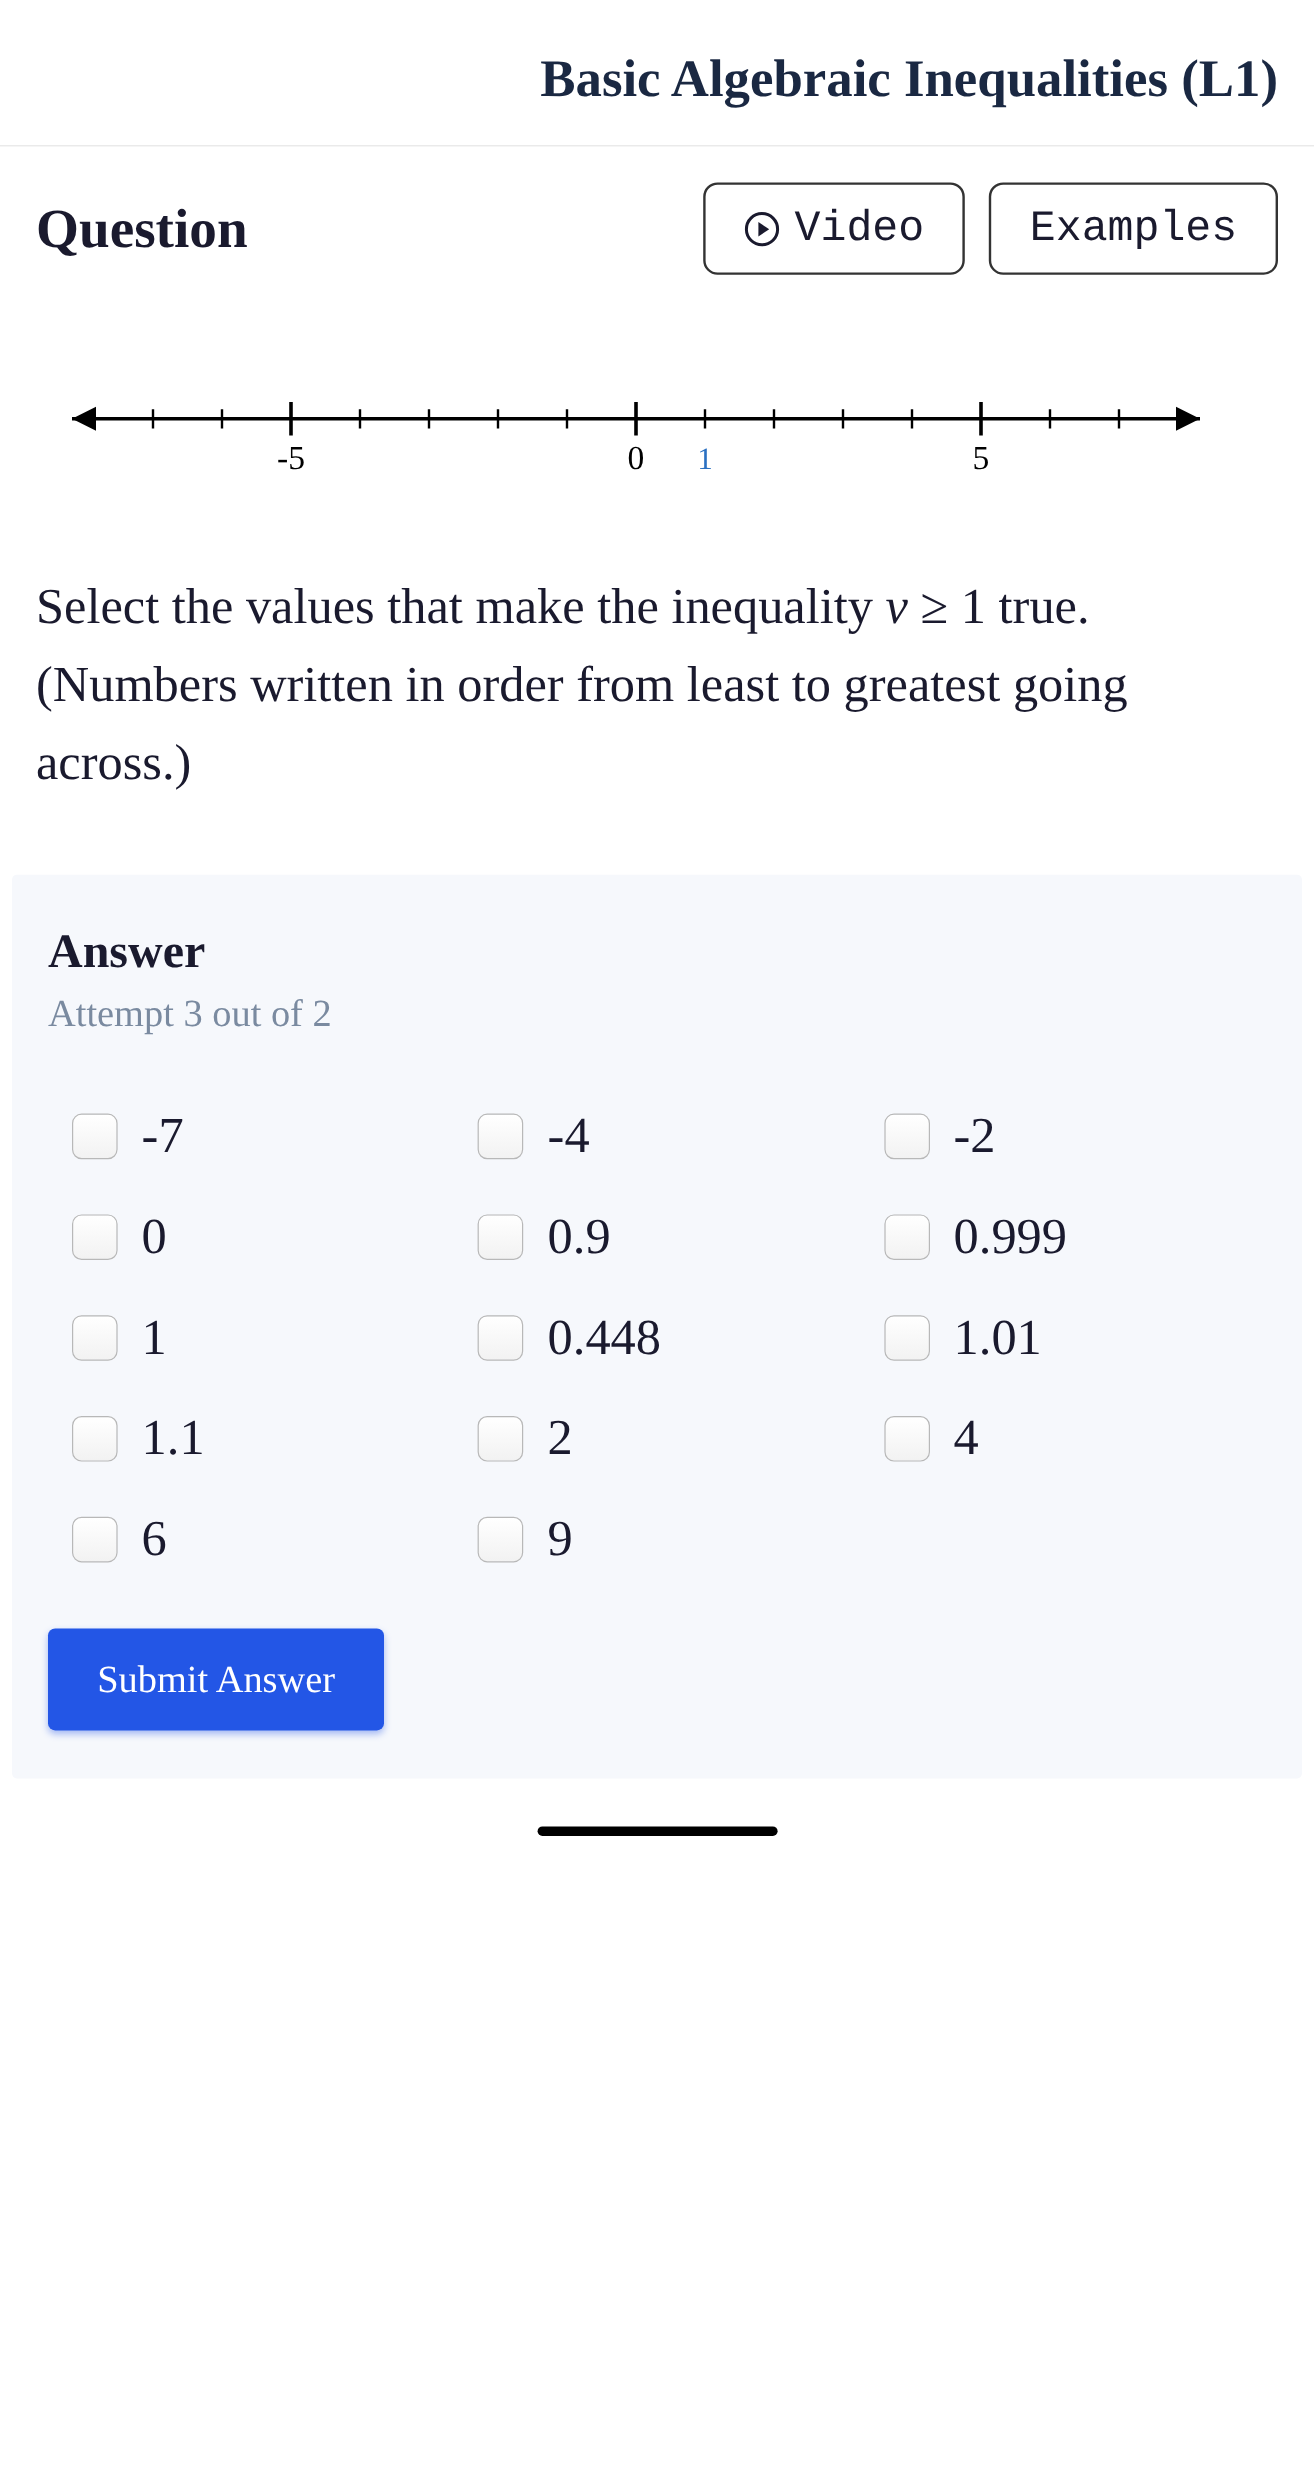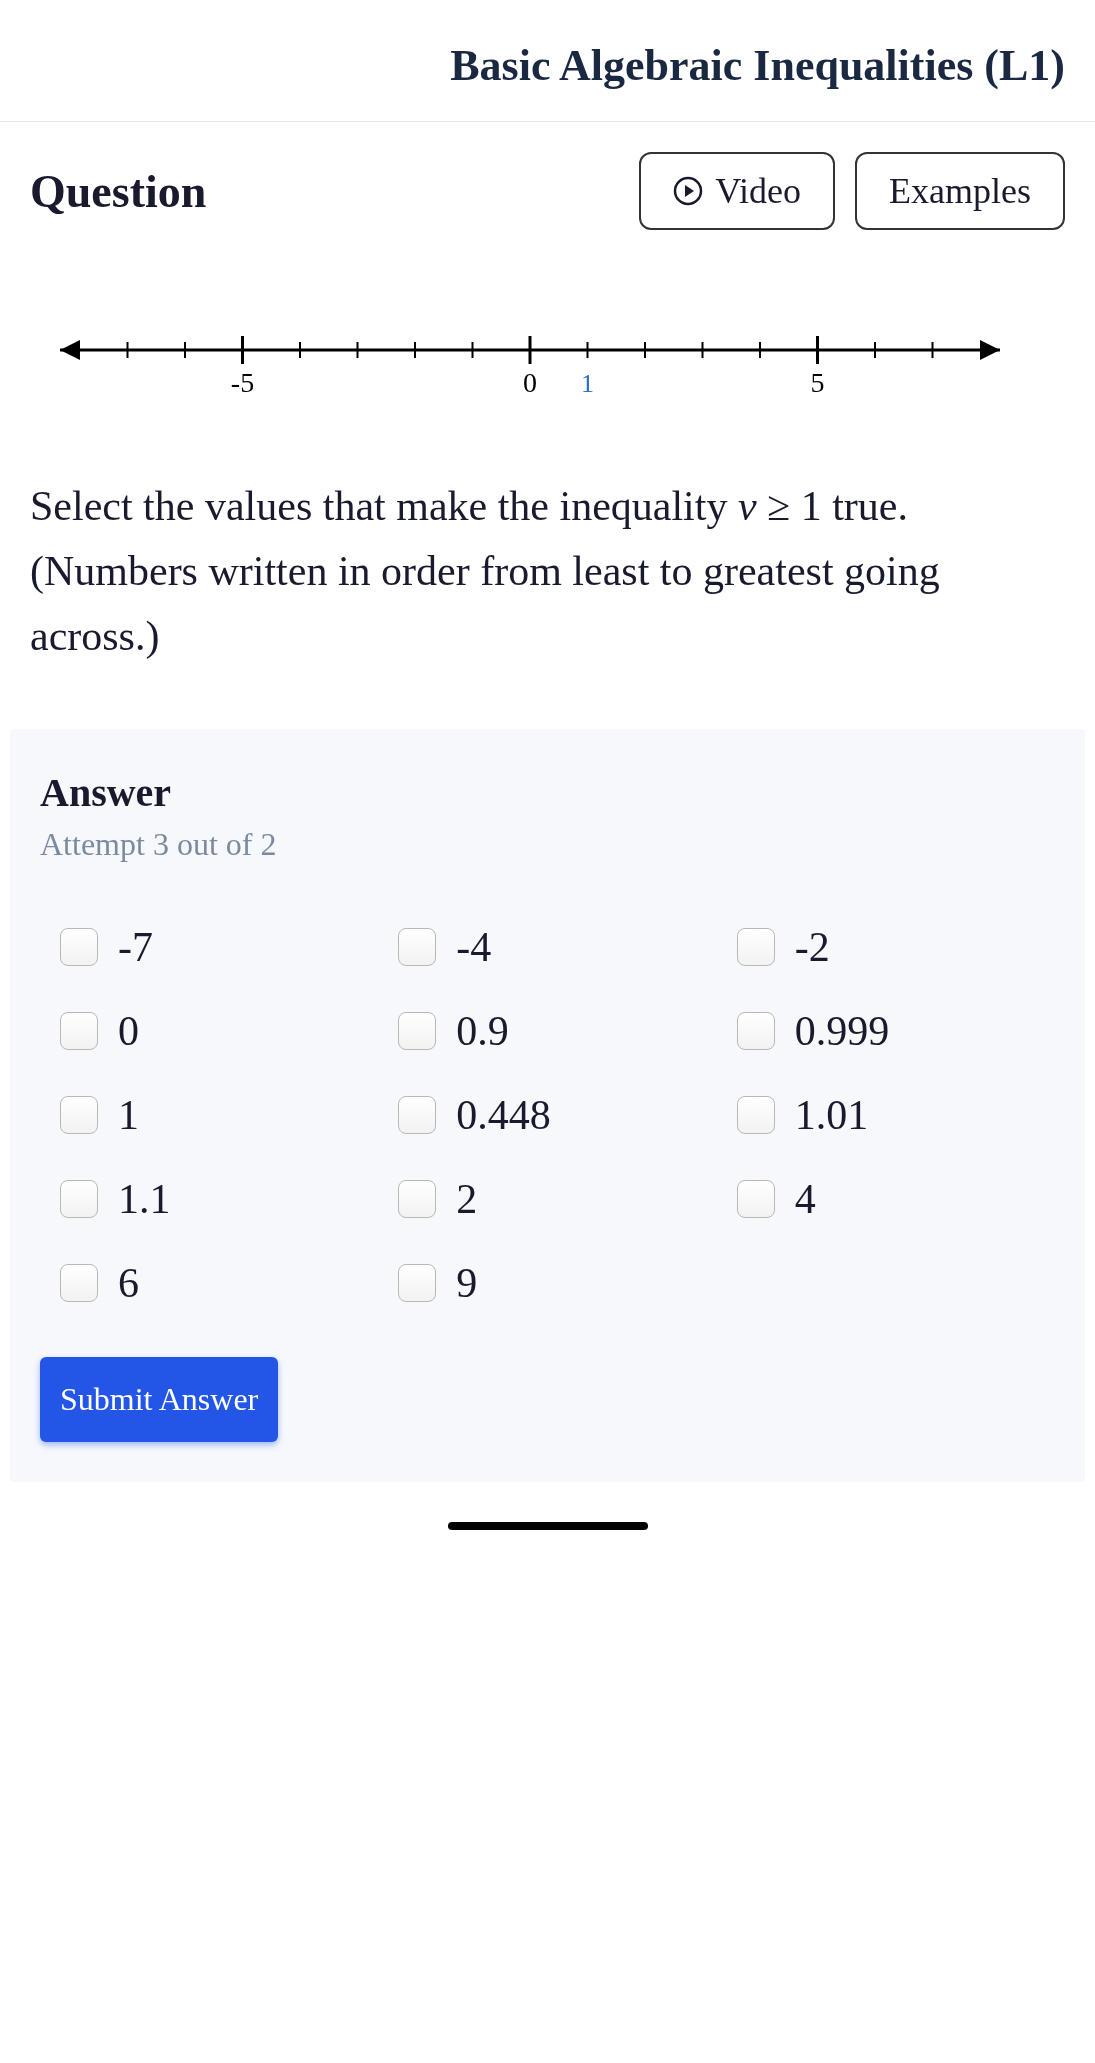--- a/index.html
+++ b/index.html
@@ -33,21 +33,21 @@
     font-weight: 700;
     color: #1a1a2e;
     flex: 1;
   }
   .btn-outline {
     background: #fff;
     border: 2px solid #333;
     border-radius: 12px;
     padding: 16px 32px;
     font-size: 36px;
-    font-family: Liberation Serif, serif;
+    font-family: Liberation Mono, monospace;
     color: #1a1a2e;
     cursor: pointer;
     display: flex;
     align-items: center;
     gap: 12px;
   }
   .play-icon-svg { display: block; }
   .numberline-wrap {
     padding: 0 30px 50px 30px;
   }
@@ -96,21 +96,21 @@
     border: 1px solid #b8b8b8;
     border-radius: 8px;
     background: linear-gradient(#fff,#f2f2f2);
     flex-shrink: 0;
   }
   .submit-btn {
     background: #2356e6;
     color: #fff;
     border: none;
     border-radius: 6px;
-    padding: 24px 20px;
+    padding: 24px 41px;
     font-size: 32px;
     font-family: Georgia, serif;
     cursor: pointer;
     box-shadow: 0 3px 6px rgba(35,86,230,0.4);
   }
   .bottom-bar {
     width: 200px;
     height: 8px;
     background: #000;
     border-radius: 4px;

